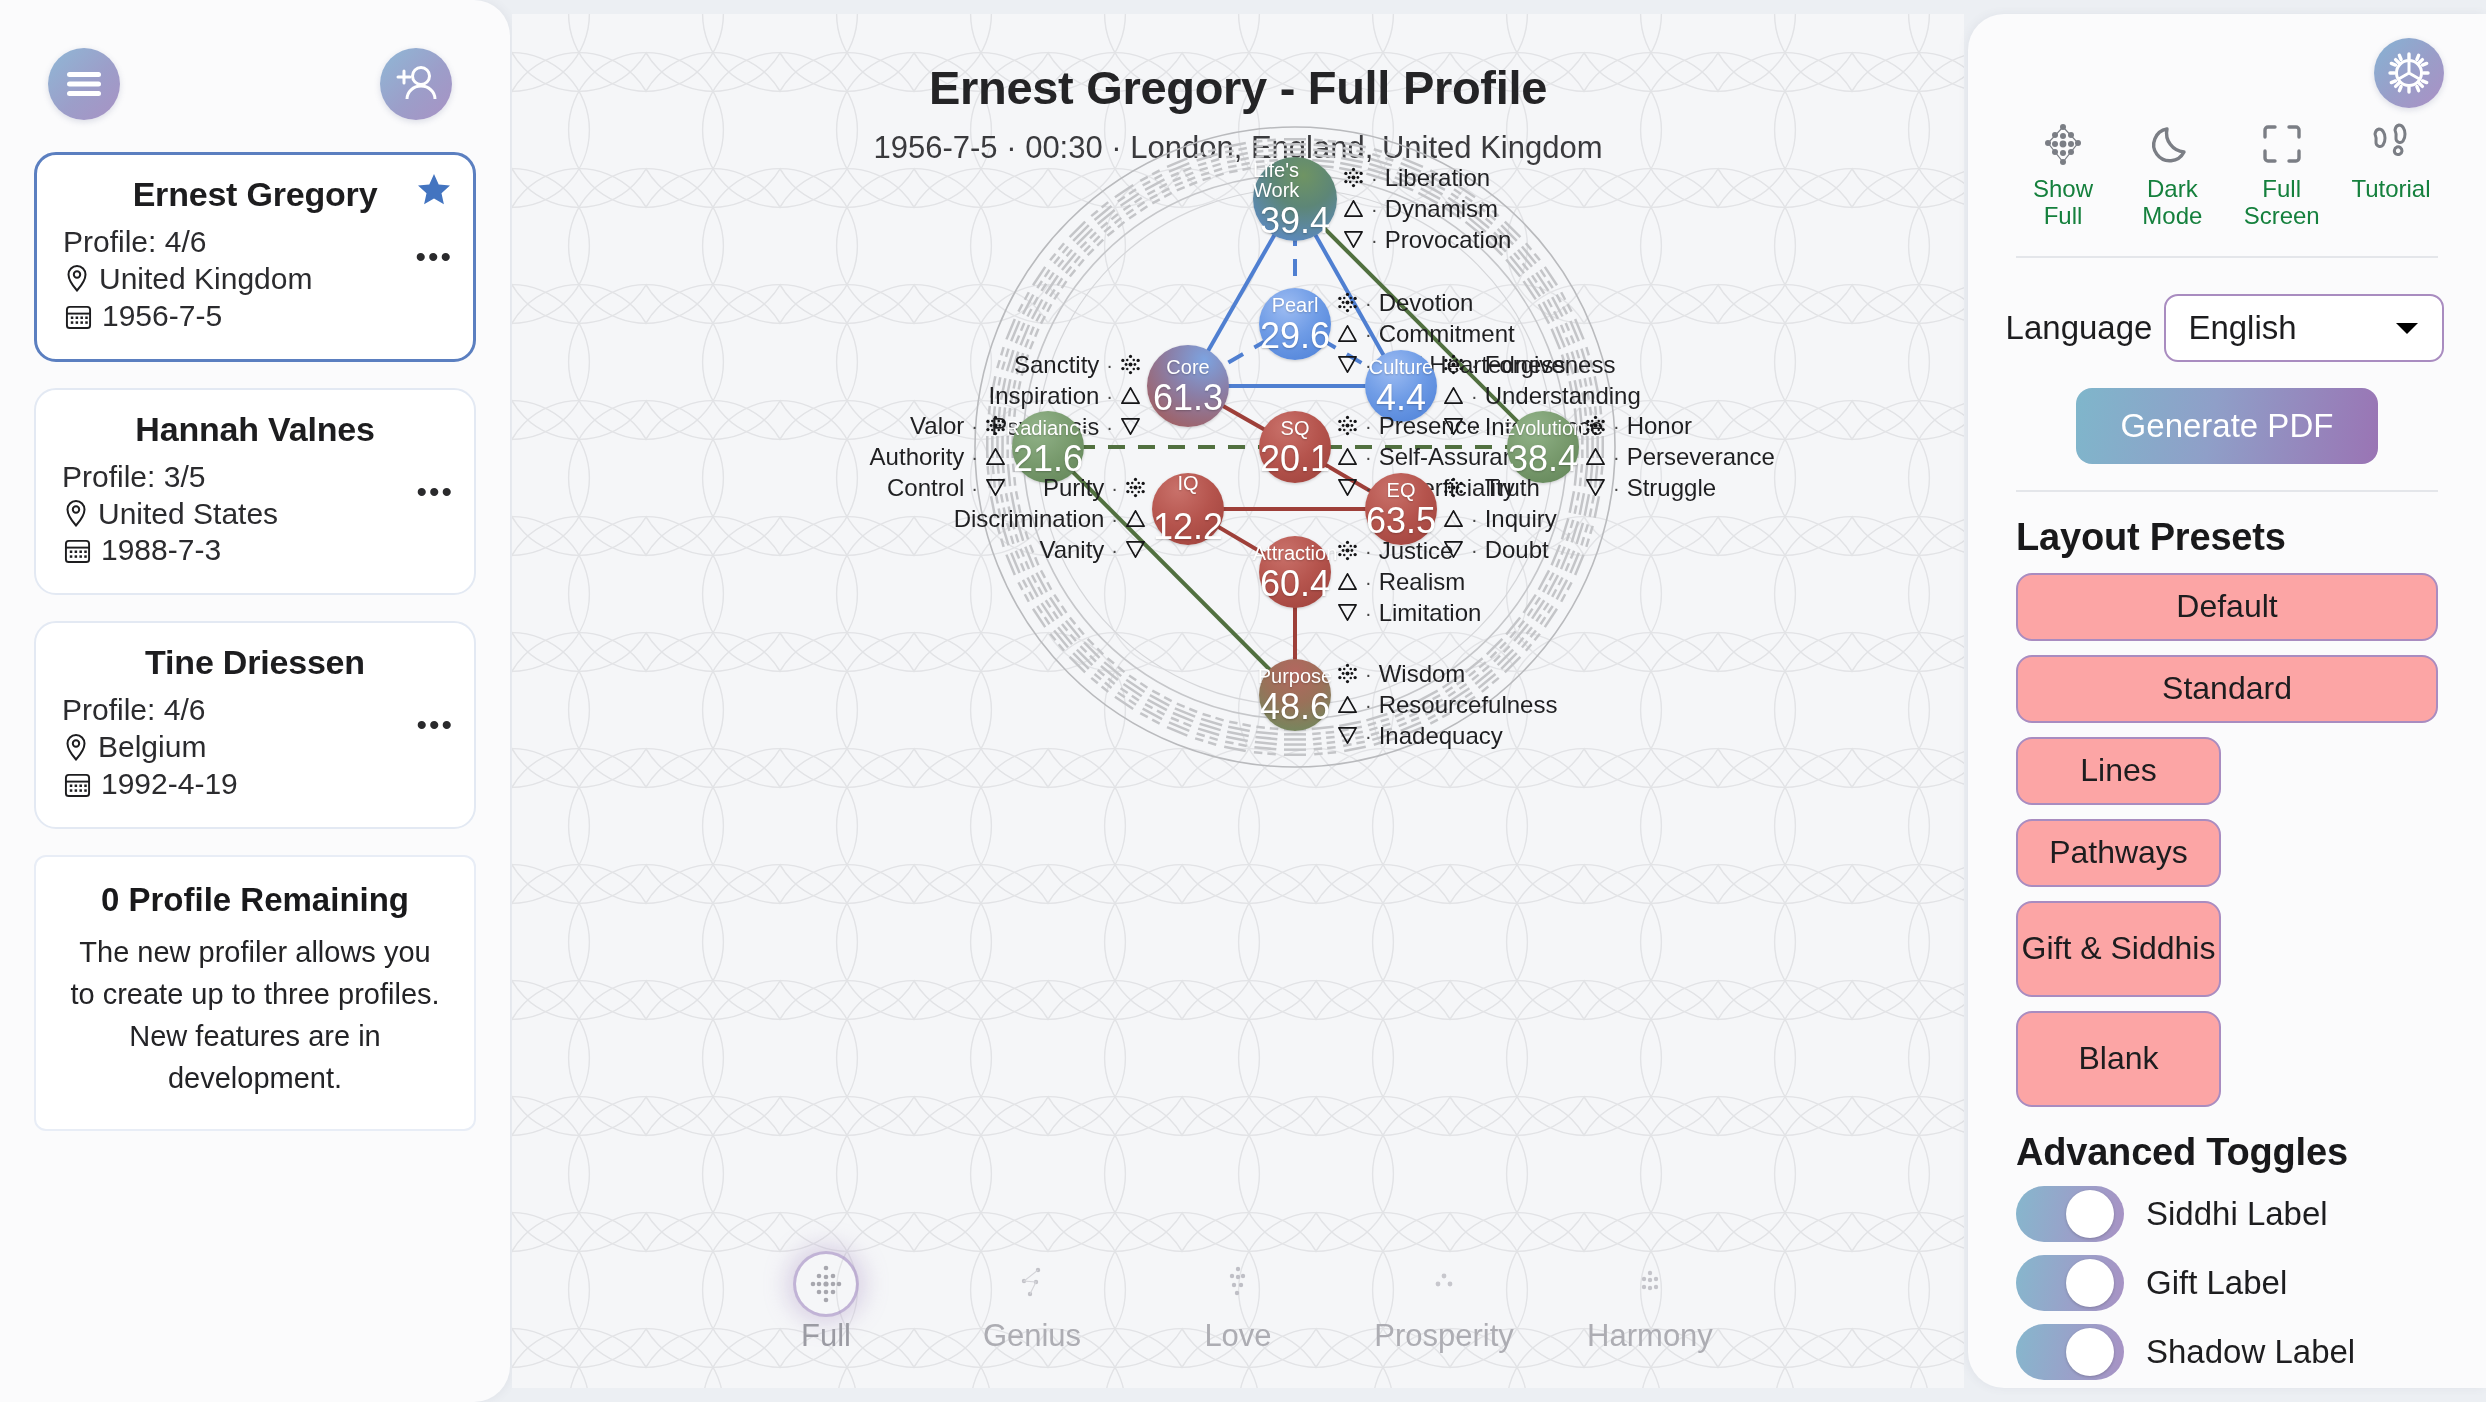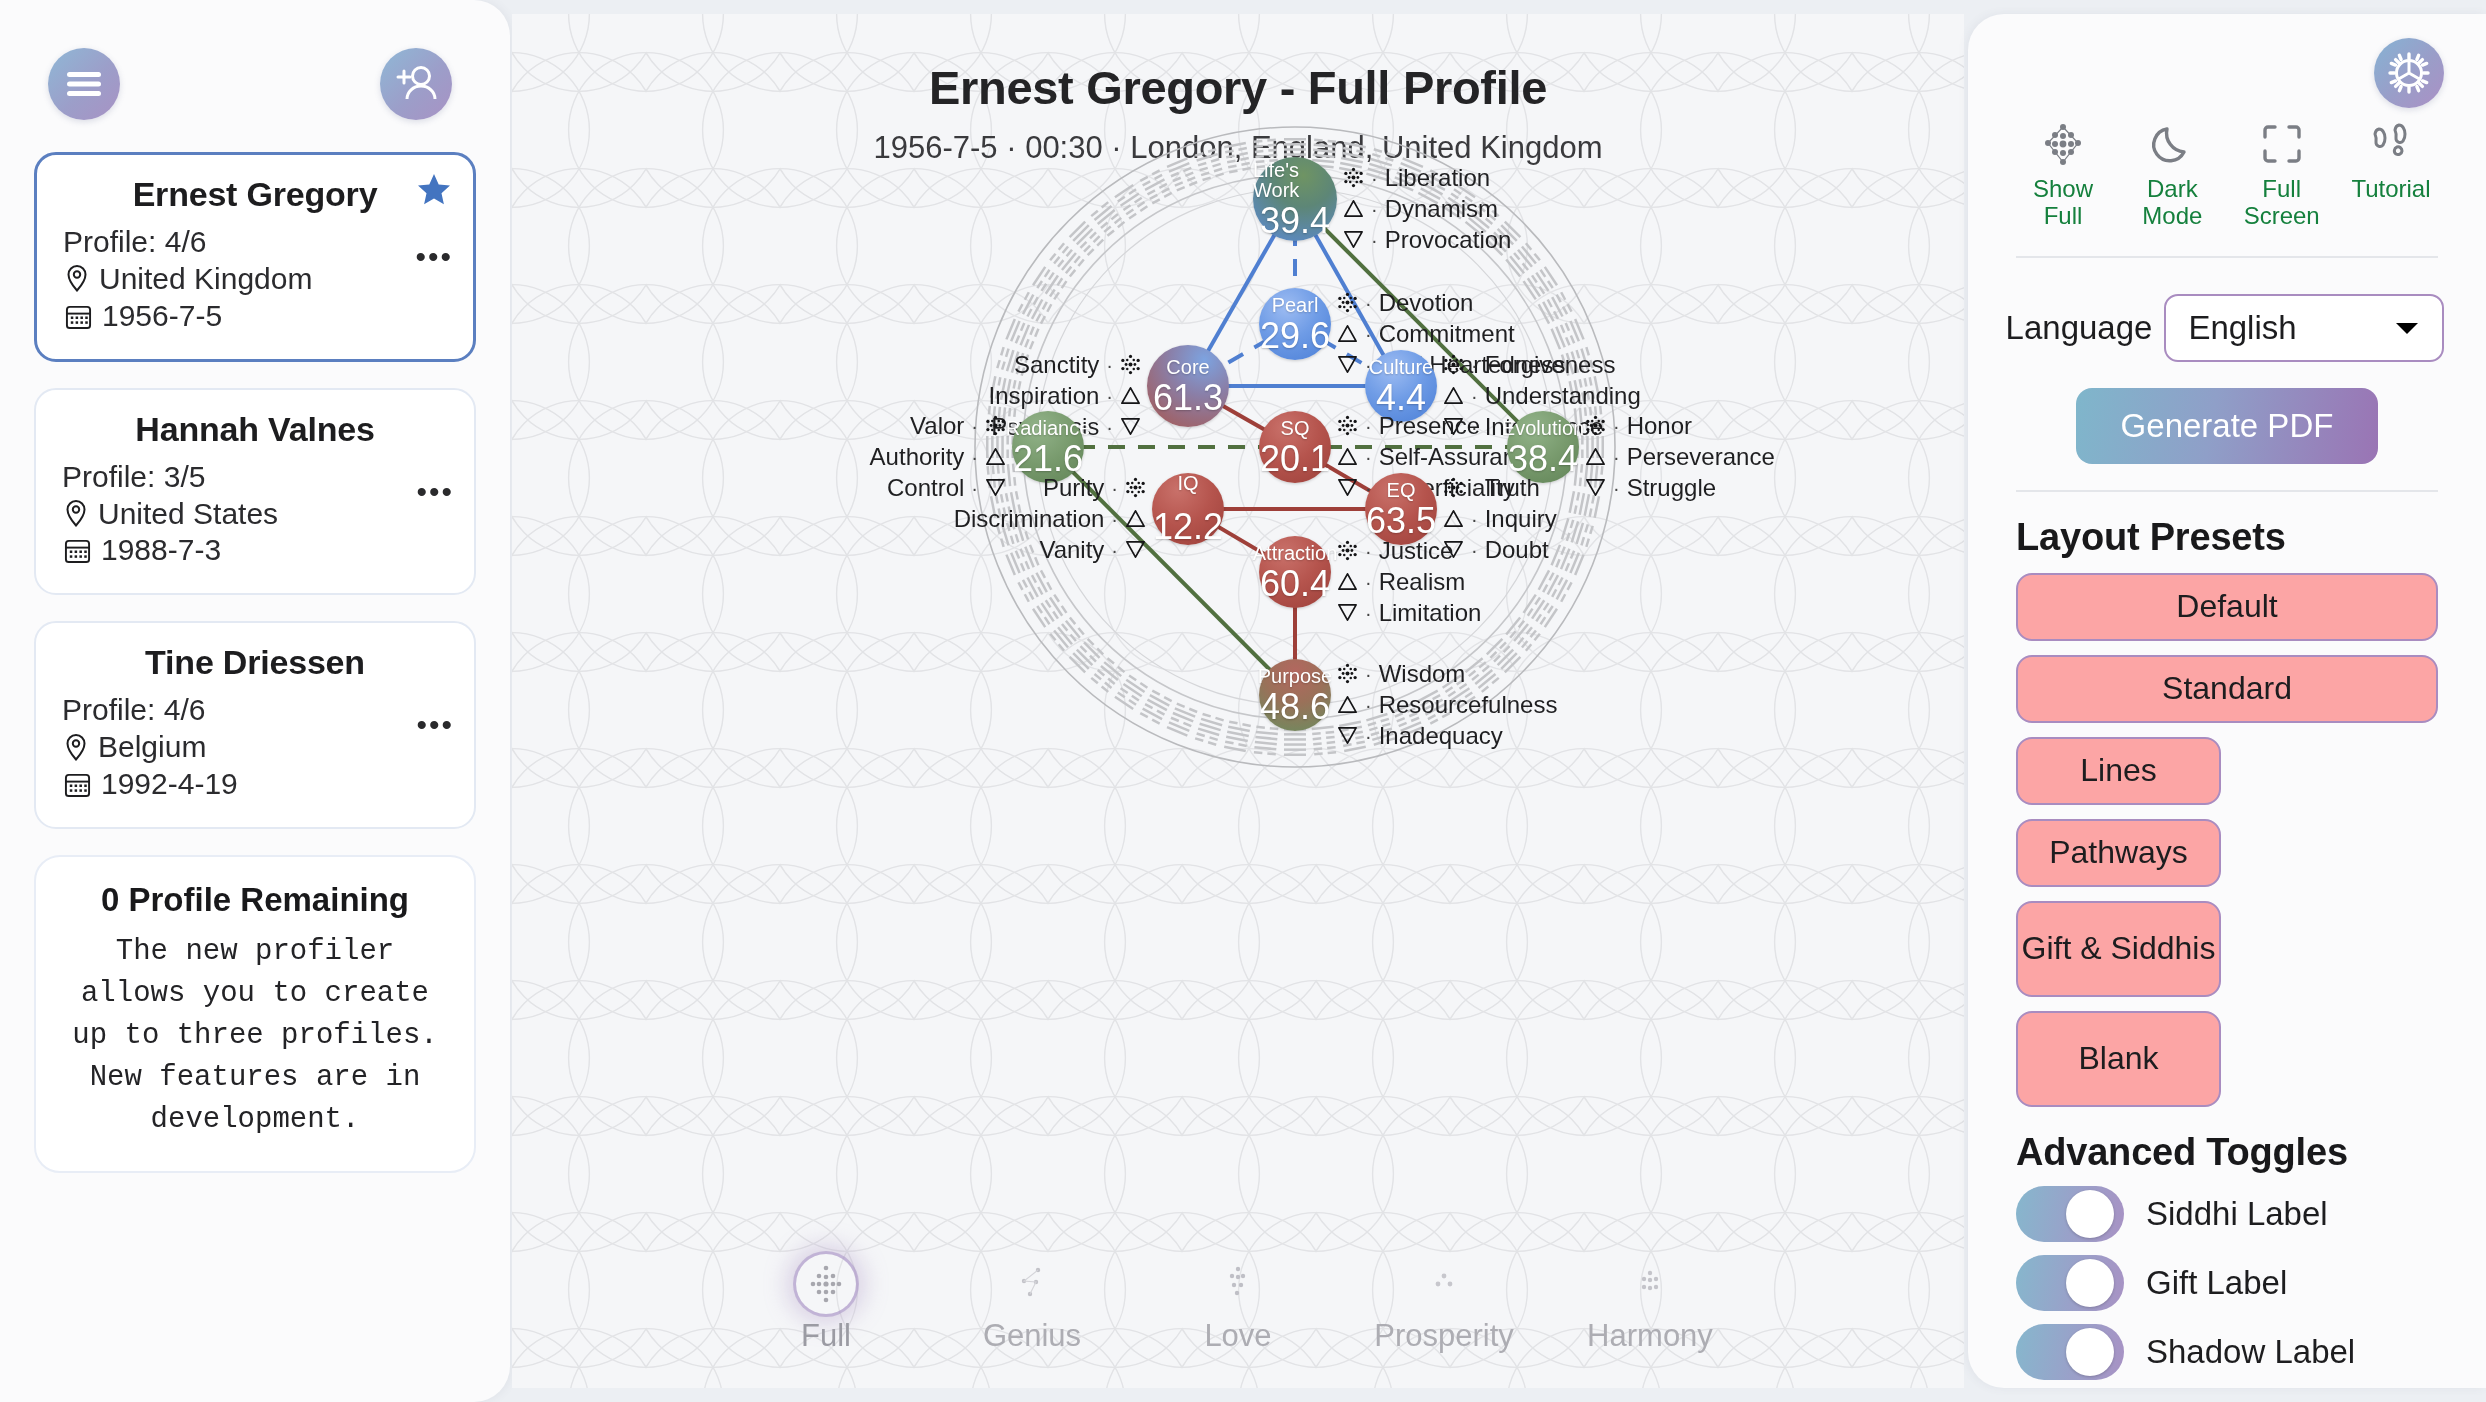--- a/index.html
+++ b/index.html
@@ -46,27 +46,27 @@
   }
   .pcard .row.plain { padding-left:0px; }
   .pcard .dots {
     position:absolute; right:20px; top:50%; transform:translateY(-6px);
     font-size:30px; color:#2a2a2c; letter-spacing:2px; line-height:.4;
     cursor:pointer;
   }
   .pcard .star { position:absolute; right:22px; top:18px; }
 
   .infocard {
-    background:#fff; border:2px solid #e8edf6; border-radius:26px;
+    background:#fff; border:2px solid #e8edf6; border-radius:12px;
     padding:24px 28px 30px 28px;
   }
   .infocard h4 { text-align:center; font-size:33px; font-weight:700;
     color:#19191b; margin-bottom:12px; }
   .infocard p { text-align:center; font-size:29px; line-height:1.45;
-    color:#232326;font-family:Liberation Mono, monospace; }
+    color:#232326; }
 
   
   #main {
     position:absolute; left:512px; top:14px; width:1452px; height:1374px;
     background:#f5f6f8;
     overflow:hidden;
   }
   #flower { position:absolute; inset:0; opacity:.85; }
   #maininner { position:relative; width:100%; height:100%; }
 

